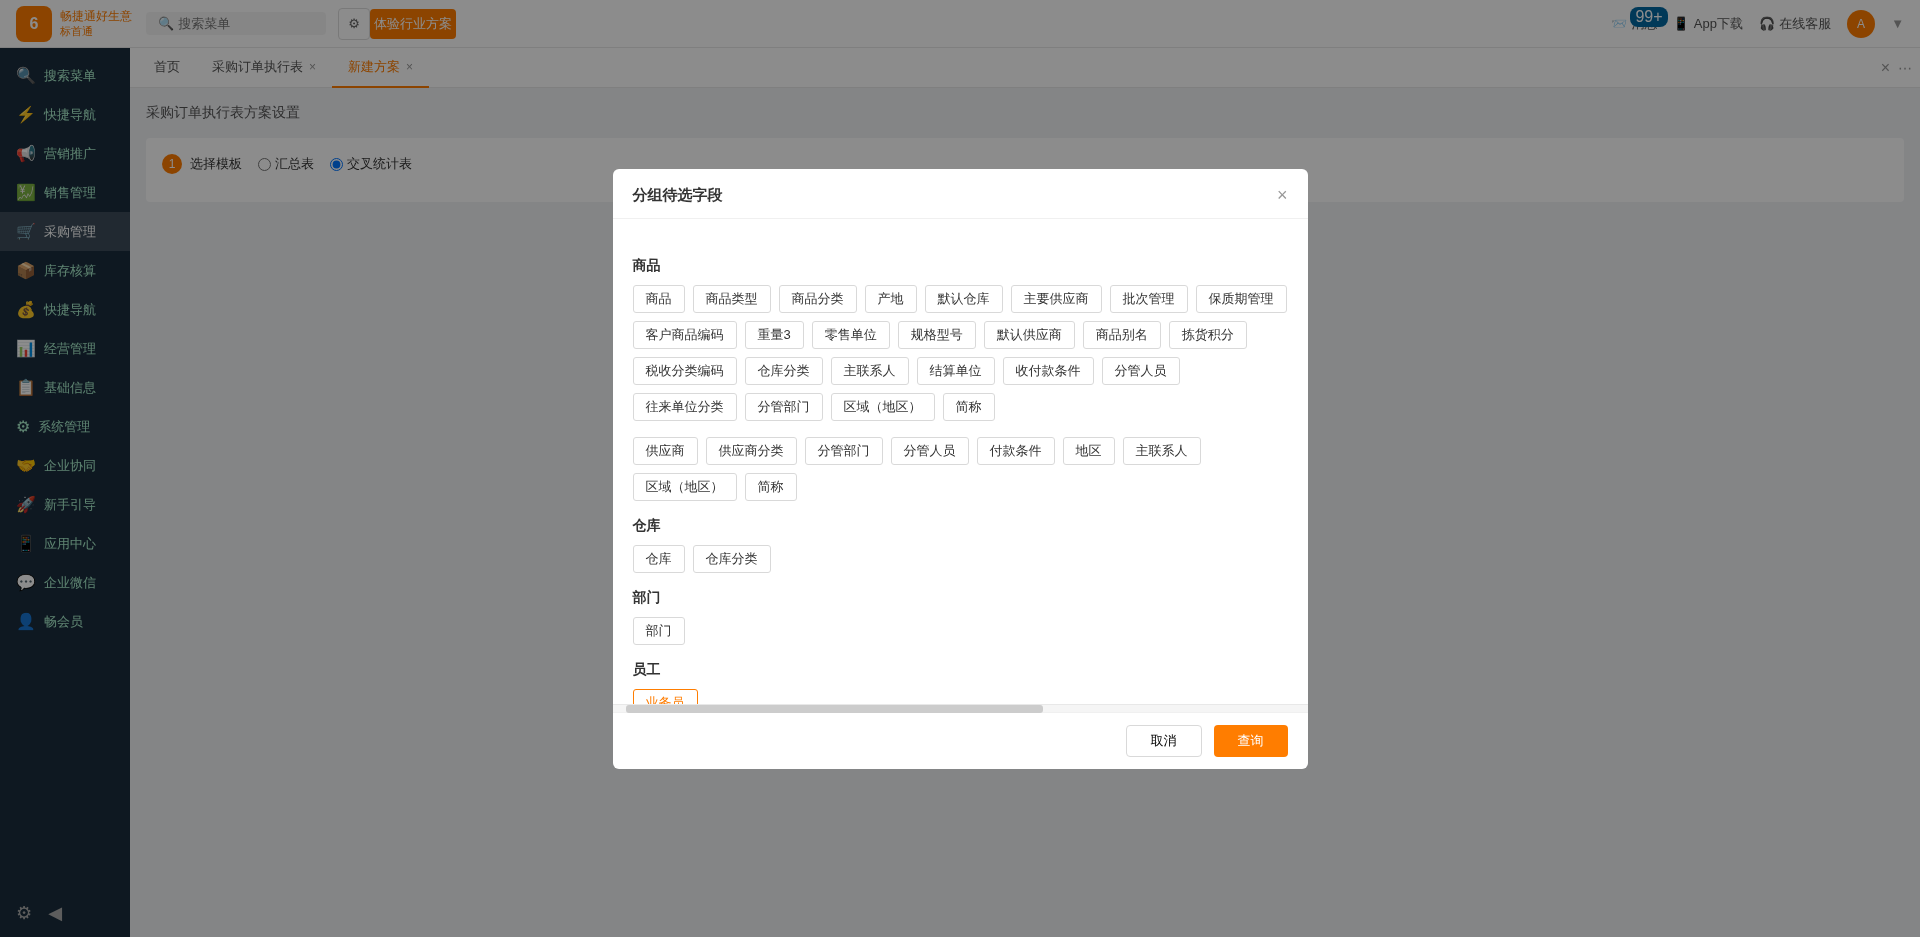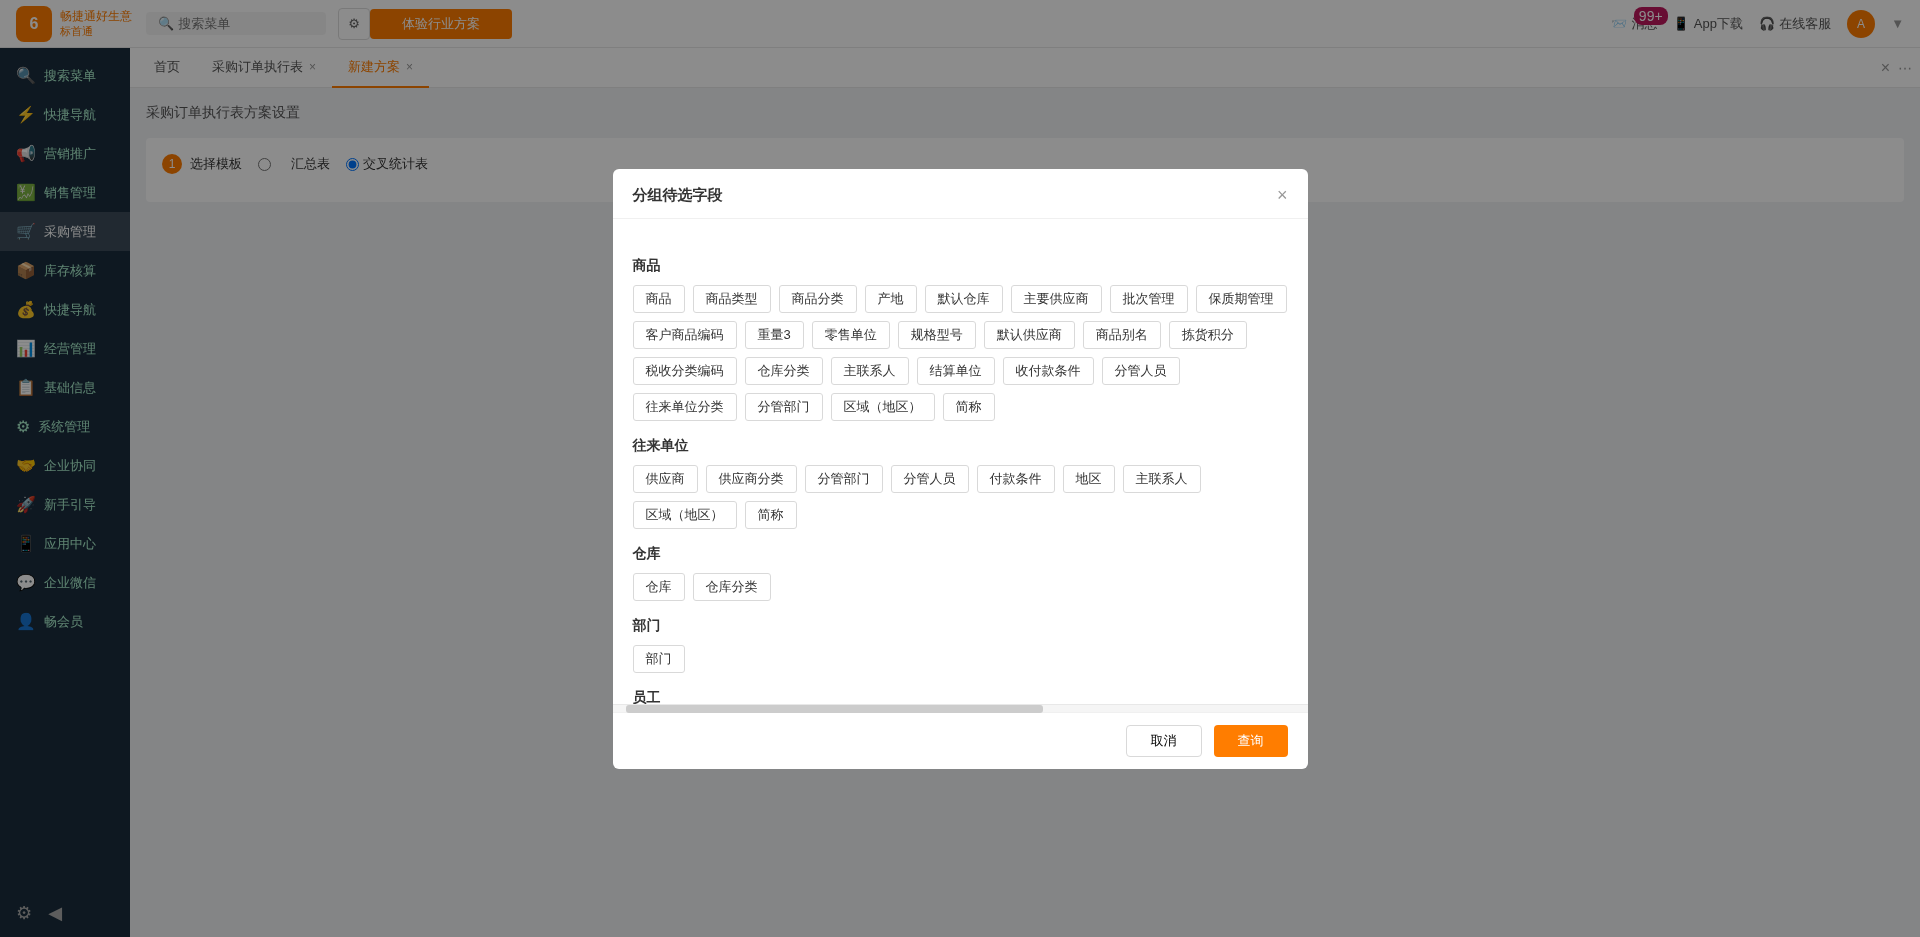--- a/index.html
+++ b/index.html
@@ -48,39 +48,39 @@
       border-radius: 4px;
       display: flex; align-items: center; justify-content: center;
       cursor: pointer;
       color: #666;
     }
     .orange-btn {
       background: #ff7d00;
       color: #fff;
       border: none;
       border-radius: 4px;
-      padding: 6px 32px;
+      padding: 6px 4px;
       cursor: pointer;
       font-size: 13px;
     }
     .top-right {
       margin-left: auto;
       display: flex; align-items: center; gap: 16px;
     }
     .top-right-item {
       display: flex; align-items: center; gap: 4px;
       color: #555; font-size: 13px; cursor: pointer;
       position: relative;
     }
     .badge {
-      background: #be185d;
+      background: #0369a1;
       color: #fff;
       border-radius: 8px;
       padding: 1px 5px;
-      font-size: 14px;
+      font-size: 16px;
       position: absolute;
       top: -8px; right: -10px;
     }
     .avatar {
       width: 28px; height: 28px;
       background: #ff7d00;
       border-radius: 50%;
       display: flex; align-items: center; justify-content: center;
       color: #fff; font-size: 12px;
     }
@@ -421,21 +421,21 @@
   </div>
 </div>
 
 <div class="main-content">
   <div class="page-title">采购订单执行表方案设置</div>
   <div class="form-section">
     <div class="section-header">
       <div class="section-number">1</div>
       <span style="font-weight:normal;">选择模板</span>
       <div style="display:flex;align-items:center;gap:16px;margin-left:16px;">
-        <label style="display:flex;align-items:center;gap:20px;cursor:pointer;">
+        <label style="display:flex;align-items:center;gap:4px;cursor:pointer;">
           <input type="radio" name="template" style="">
           <span>汇总表</span>
         </label>
         <label style="display:flex;align-items:center;gap:4px;cursor:pointer;">
           <input type="radio" name="template" checked="" style="">
           <span>交叉统计表</span>
         </label>
       </div>
     </div>
   </div>
@@ -472,21 +472,20 @@
         <span class="field-tag">主联系人</span>
         <span class="field-tag">结算单位</span>
         <span class="field-tag">收付款条件</span>
         <span class="field-tag">分管人员</span>
         <span class="field-tag">往来单位分类</span>
         <span class="field-tag">分管部门</span>
         <span class="field-tag">区域（地区）</span>
         <span class="field-tag">简称</span>
       </div>
 
-      <div class="field-section-title">往来单位</div>
       <div class="field-tags">
         <span class="field-tag">供应商</span>
         <span class="field-tag">供应商分类</span>
         <span class="field-tag">分管部门</span>
         <span class="field-tag">分管人员</span>
         <span class="field-tag">付款条件</span>
         <span class="field-tag">地区</span>
         <span class="field-tag">主联系人</span>
         <span class="field-tag">区域（地区）</span>
         <span class="field-tag">简称</span>

